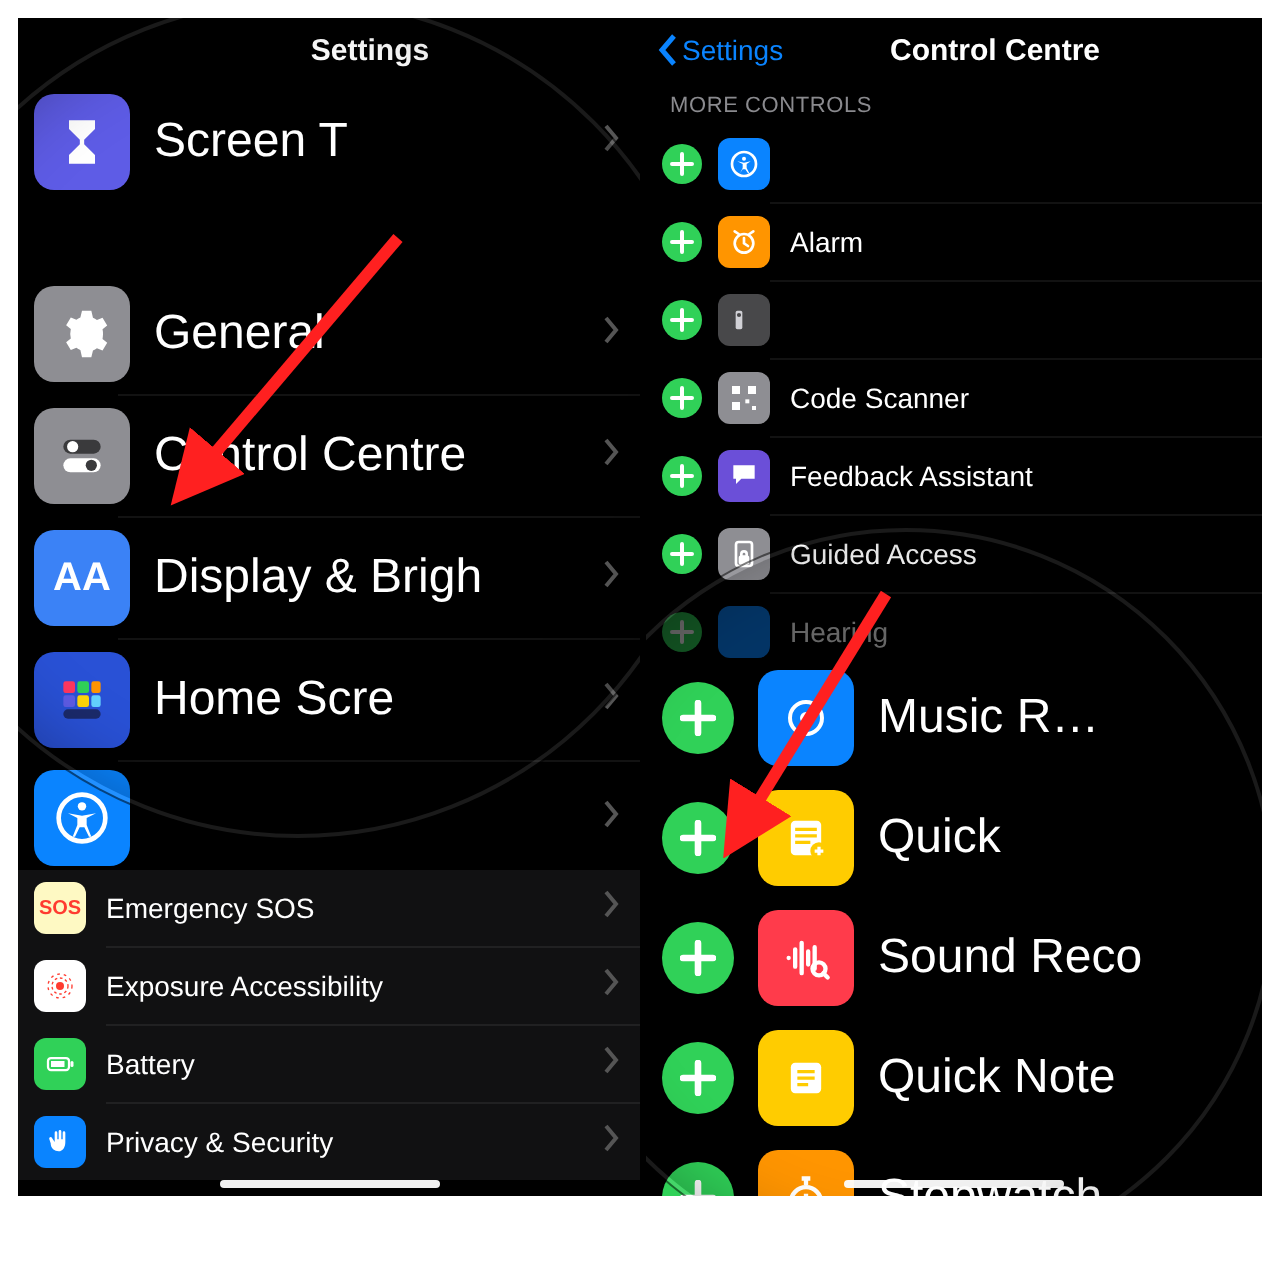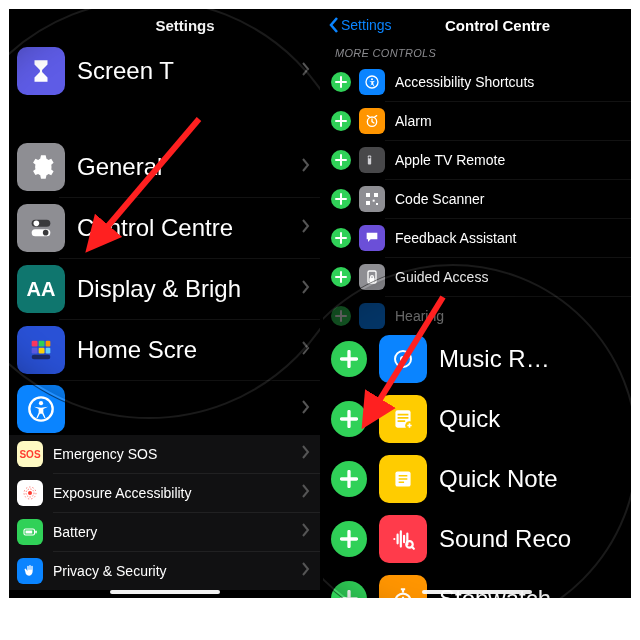--- a/index.html
+++ b/index.html
@@ -89,21 +89,20 @@
   }
   .addbtn.big { width: 36px; height: 36px; margin-right: 12px; }
   .addbtn svg { width: 12px; height: 12px; }
   .addbtn.big svg { width: 18px; height: 18px; }
 
   .section-header {
     font-size: 11px;
     color: #8a8a8e;
     padding: 6px 12px 4px;
     letter-spacing: 0.3px;
-    font-style: italic;
   }
 
   .gap { height: 18px; background:#000; }
   .sep { height: 1px; background: rgba(255,255,255,0.07); margin-left: 50px; }
   .sep.small { margin-left: 44px; }
   .sep.cc { margin-left: 62px; }
 
   .homebar {
     position:absolute; bottom:4px; left:50%; transform:translateX(-50%);
     width: 110px; height: 4px; border-radius: 3px; background:#fff; opacity:.95;
@@ -174,21 +173,21 @@
             </svg>
         </div>
         <span class="label">Control Centre</span>
         <span class="chevron"><svg class="chev" viewBox="0 0 8 14" fill="none" stroke="#555" stroke-width="2">
               <path d="M1 1l5 6-5 6"></path>
             </svg></span>
       </div>
       <div class="sep"></div>
 
       <div class="row big">
-        <div class="appicon" style="background:#0f766e;font-size:20px;">AA</div>
+        <div class="appicon" style="background:#3b82f6;font-size:20px;">AA</div>
         <span class="label">Display &amp; Brigh</span>
         <span class="chevron"><svg class="chev" viewBox="0 0 8 14" fill="none" stroke="#555" stroke-width="2">
               <path d="M1 1l5 6-5 6"></path>
             </svg></span>
       </div>
       <div class="sep"></div>
 
       <div class="row big">
         <div class="appicon" style="background:#2951d6">
           <svg viewBox="0 0 24 24" width="28" height="28">
@@ -306,21 +305,20 @@
               <path d="M6 1v10M1 6h10" stroke="#fff" stroke-width="2" stroke-linecap="round"></path>
             </svg>
           </div>
         <div class="appicon mini" style="background:#0a84ff">
             <svg viewBox="0 0 24 24" width="16" height="16" fill="#fff">
               <circle cx="12" cy="12" r="9" fill="none" stroke="#fff" stroke-width="2"></circle>
               <circle cx="12" cy="8" r="1.5"></circle>
               <path d="M7 10l5 1 5-1-3 2v3l2 4h-1l-2-3h-2l-2 3H9l2-4v-3z"></path>
             </svg>
           </div>
-        <span class="label">Accessibility Shortcuts</span>
       </div>
       <div class="sep cc"></div>
       <div class="row small">
         <div class="addbtn">
             <svg viewBox="0 0 12 12">
               <path d="M6 1v10M1 6h10" stroke="#fff" stroke-width="2" stroke-linecap="round"></path>
             </svg>
           </div>
         <div class="appicon mini" style="background:#ff9500">
             <svg viewBox="0 0 24 24" width="16" height="16" fill="#fff">
@@ -337,21 +335,20 @@
             <svg viewBox="0 0 12 12">
               <path d="M6 1v10M1 6h10" stroke="#fff" stroke-width="2" stroke-linecap="round"></path>
             </svg>
           </div>
         <div class="appicon mini" style="background:#48484a">
             <svg viewBox="0 0 24 24" width="10" height="16">
               <rect x="2" y="1" width="8" height="22" rx="2" fill="#d1d1d6"></rect>
               <circle cx="6" cy="6" r="2.5" fill="#48484a"></circle>
             </svg>
           </div>
-        <span class="label">Apple TV Remote</span>
       </div>
       <div class="sep cc"></div>
       <div class="row small">
         <div class="addbtn">
             <svg viewBox="0 0 12 12">
               <path d="M6 1v10M1 6h10" stroke="#fff" stroke-width="2" stroke-linecap="round"></path>
             </svg>
           </div>
         <div class="appicon mini" style="background:#8e8e93">
             <svg viewBox="0 0 24 24" width="16" height="16" fill="#fff">
@@ -436,42 +433,42 @@
             </svg>
           </div>
         <span class="label">Quick</span>
       </div>
       <div class="row big">
         <div class="addbtn big">
             <svg viewBox="0 0 12 12">
               <path d="M6 1v10M1 6h10" stroke="#fff" stroke-width="2.2" stroke-linecap="round"></path>
             </svg>
           </div>
-        <div class="appicon" style="background:#ffcc00">
-            <svg viewBox="0 0 24 24" width="26" height="26" fill="#fff">
-              <rect x="5" y="5" width="14" height="14" rx="2"></rect>
-              <path d="M8 9h8M8 12h8M8 15h5" stroke="#ffcc00" stroke-width="1.5"></path>
-            </svg>
-          </div>
-        <span class="label">Quick Note</span>
-      </div>
-      <div class="row big">
-        <div class="addbtn big">
-            <svg viewBox="0 0 12 12">
-              <path d="M6 1v10M1 6h10" stroke="#fff" stroke-width="2.2" stroke-linecap="round"></path>
-            </svg>
-          </div>
         <div class="appicon" style="background:#ff3b4b">
             <svg viewBox="0 0 24 24" width="26" height="26" stroke="#fff" stroke-width="2" stroke-linecap="round">
               <path d="M4 12v0M7 8v8M10 5v14M13 9v6M16 7v10"></path>
               <circle cx="18" cy="17" r="3" fill="none"></circle>
               <path d="M20 19l2 2"></path>
             </svg>
           </div>
         <span class="label">Sound Reco</span>
+      </div>
+      <div class="row big">
+        <div class="addbtn big">
+            <svg viewBox="0 0 12 12">
+              <path d="M6 1v10M1 6h10" stroke="#fff" stroke-width="2.2" stroke-linecap="round"></path>
+            </svg>
+          </div>
+        <div class="appicon" style="background:#ffcc00">
+            <svg viewBox="0 0 24 24" width="26" height="26" fill="#fff">
+              <rect x="5" y="5" width="14" height="14" rx="2"></rect>
+              <path d="M8 9h8M8 12h8M8 15h5" stroke="#ffcc00" stroke-width="1.5"></path>
+            </svg>
+          </div>
+        <span class="label">Quick Note</span>
       </div>
       <div class="row big">
         <div class="addbtn big">
             <svg viewBox="0 0 12 12">
               <path d="M6 1v10M1 6h10" stroke="#fff" stroke-width="2.2" stroke-linecap="round"></path>
             </svg>
           </div>
         <div class="appicon" style="background:#ff9500">
             <svg viewBox="0 0 24 24" width="26" height="26" fill="none" stroke="#fff" stroke-width="2">
               <circle cx="12" cy="14" r="7"></circle>

